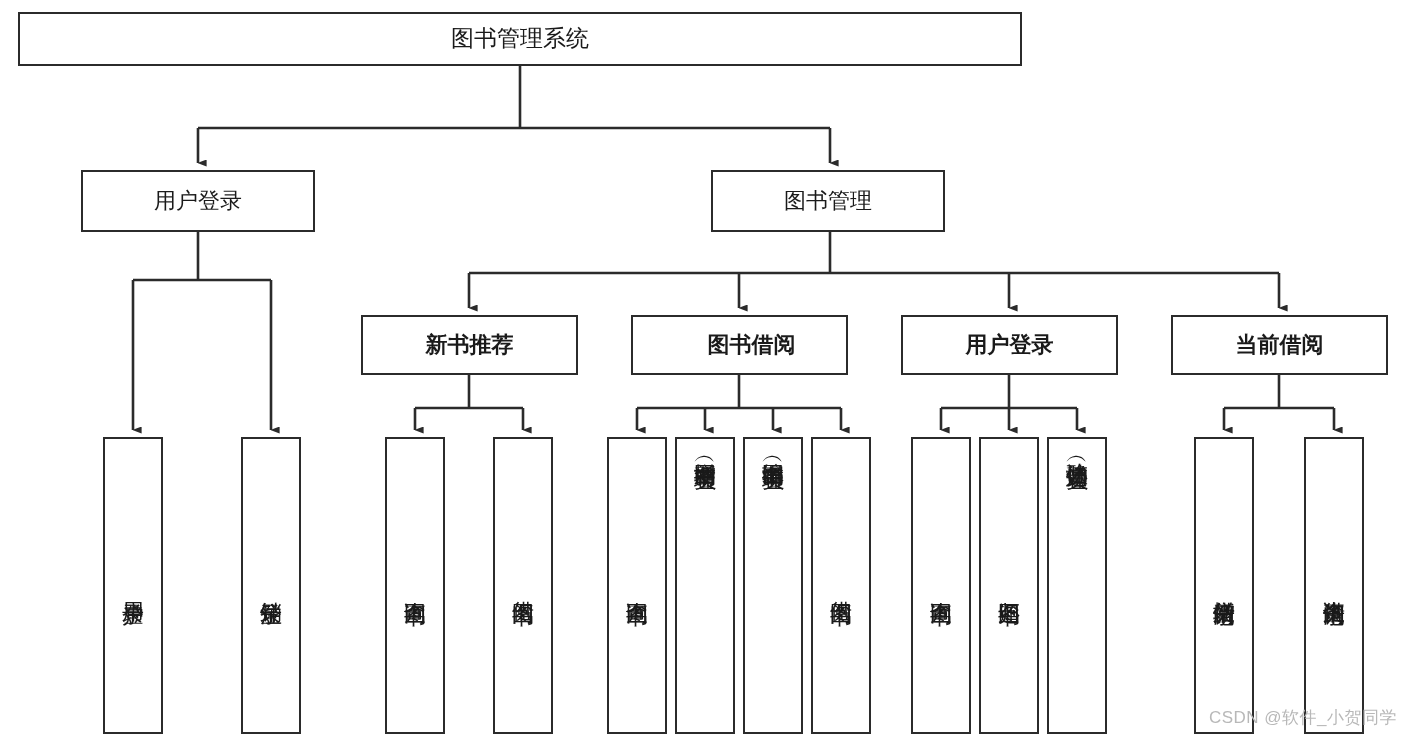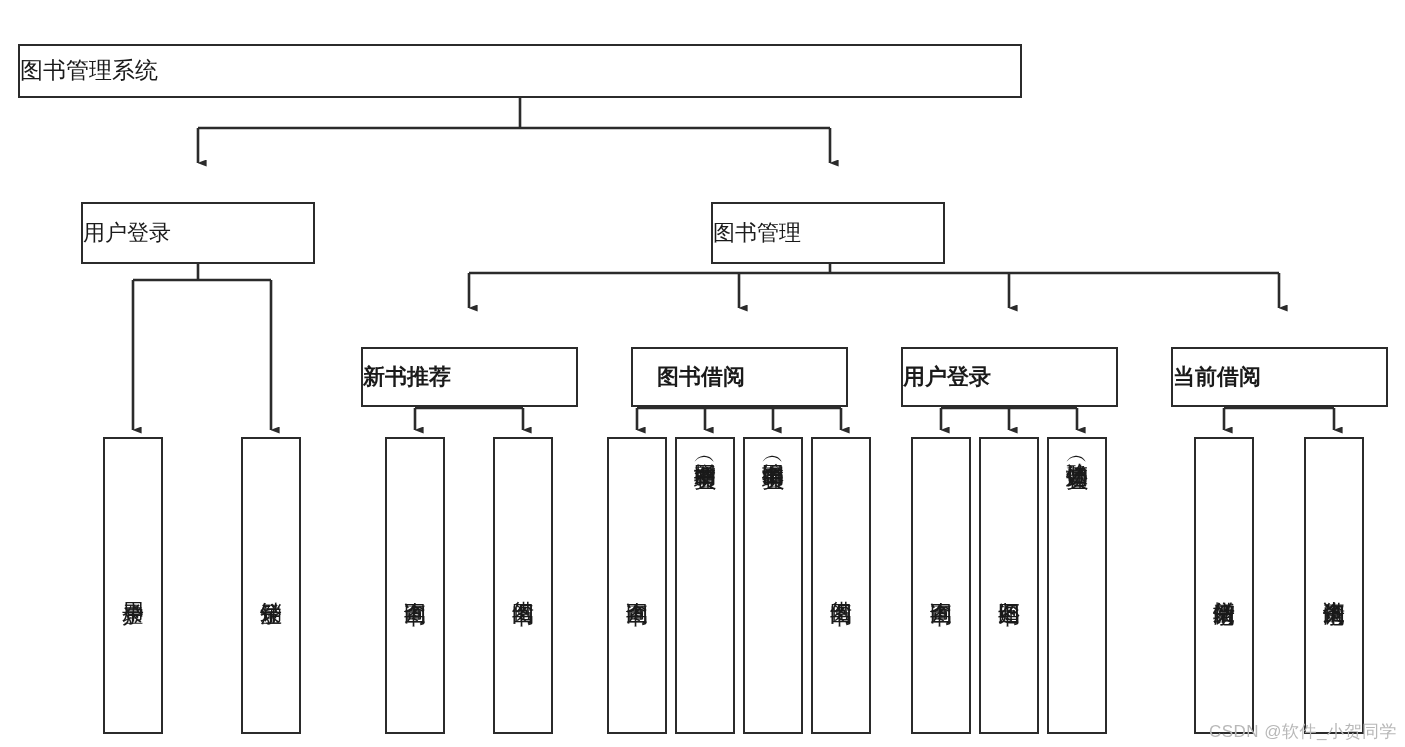--- a/index.html
+++ b/index.html
@@ -26,23 +26,22 @@
     width: 1405px;
     height: 747px;
   }
   .node-box {
     position: absolute;
     box-sizing: border-box;
     border: 2px solid #2b2b2b;
     background: #ffffff;
     display: flex;
     align-items: center;
-    justify-content: flex-start;
+    justify-content: center;
     color: #1a1a1a;
-    margin-top: 32px;
   }
   .node-label {
     display: block;
     text-align: center;
     line-height: 1.12;
     color: #1a1a1a;
     white-space: nowrap;
   }
   .level-root .node-label { font-size: 23px; }
   .level-2 .node-label { font-size: 22px; }
@@ -64,21 +63,21 @@
     text-orientation: upright;
     font-size: 22px;
     line-height: 1.08;
     letter-spacing: 1px;
     color: #1a1a1a;
     white-space: nowrap;
   }
   .watermark {
     position: absolute;
     right: 8px;
-    bottom: 4px;
+    bottom: 18px;
     font-size: 17px;
     color: #b8b8b8;
     letter-spacing: 0.5px;
     white-space: nowrap;
     pointer-events: none;
   }
 </style>
 </head>
 <body>
 

